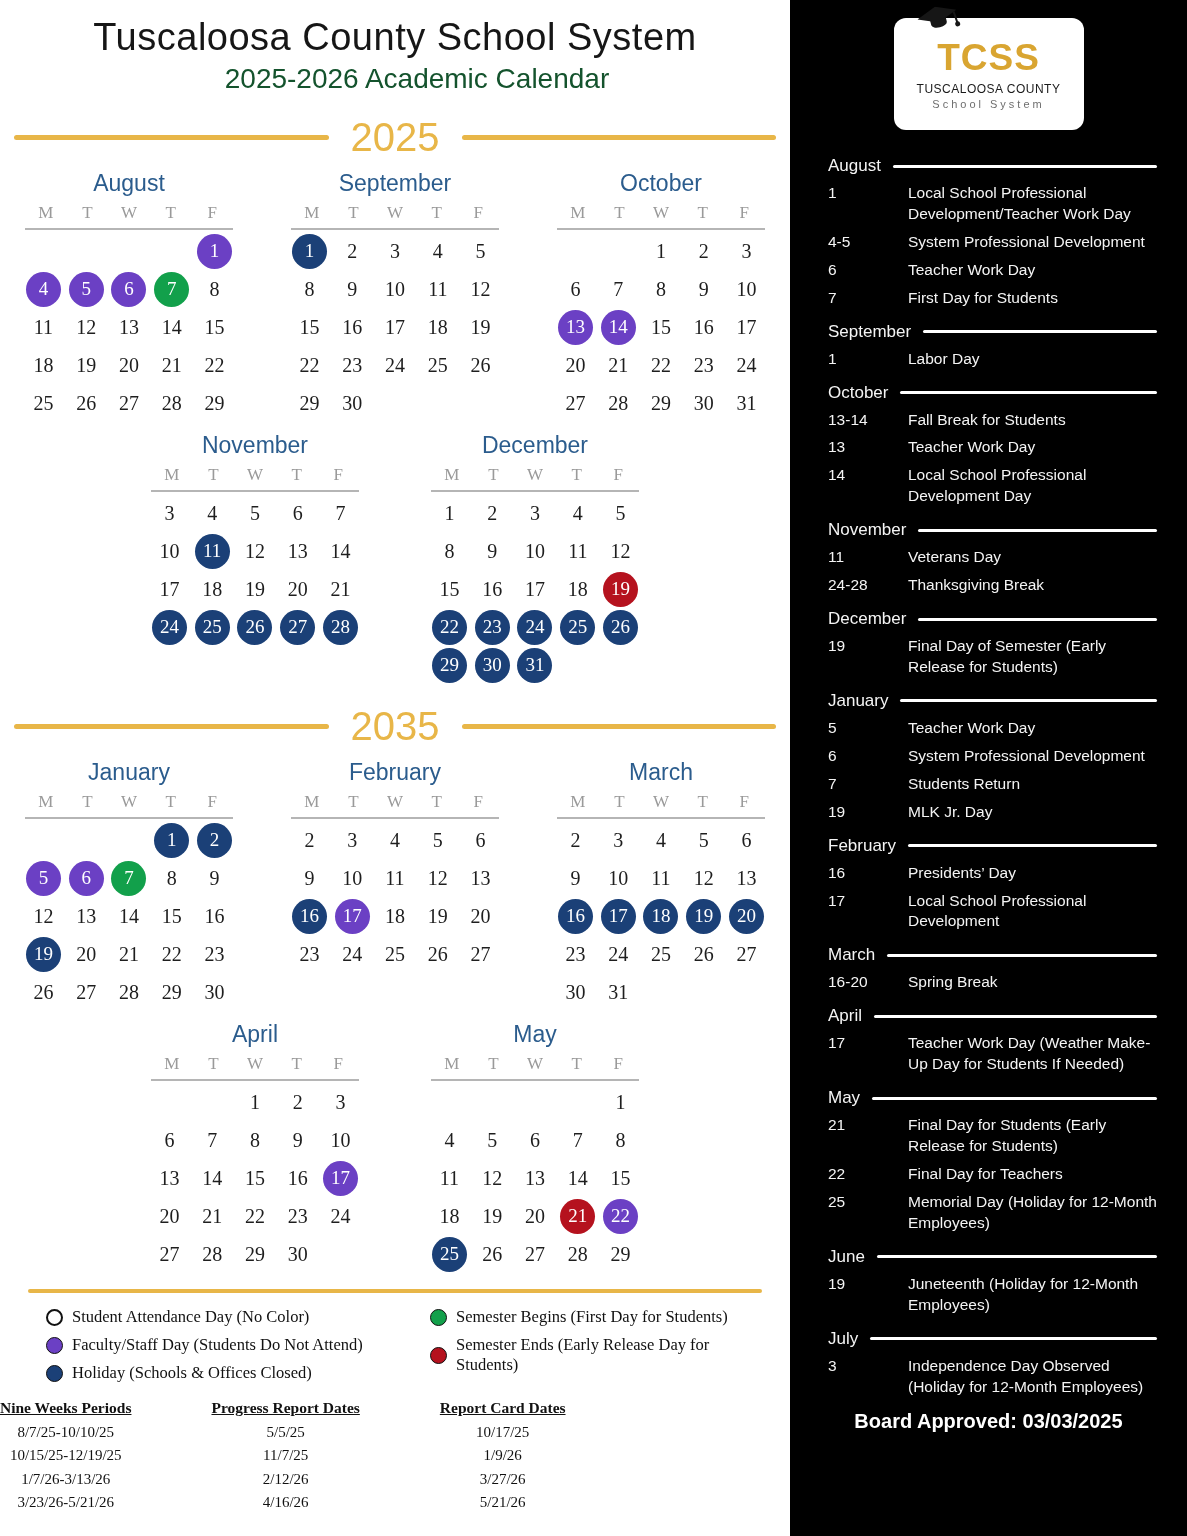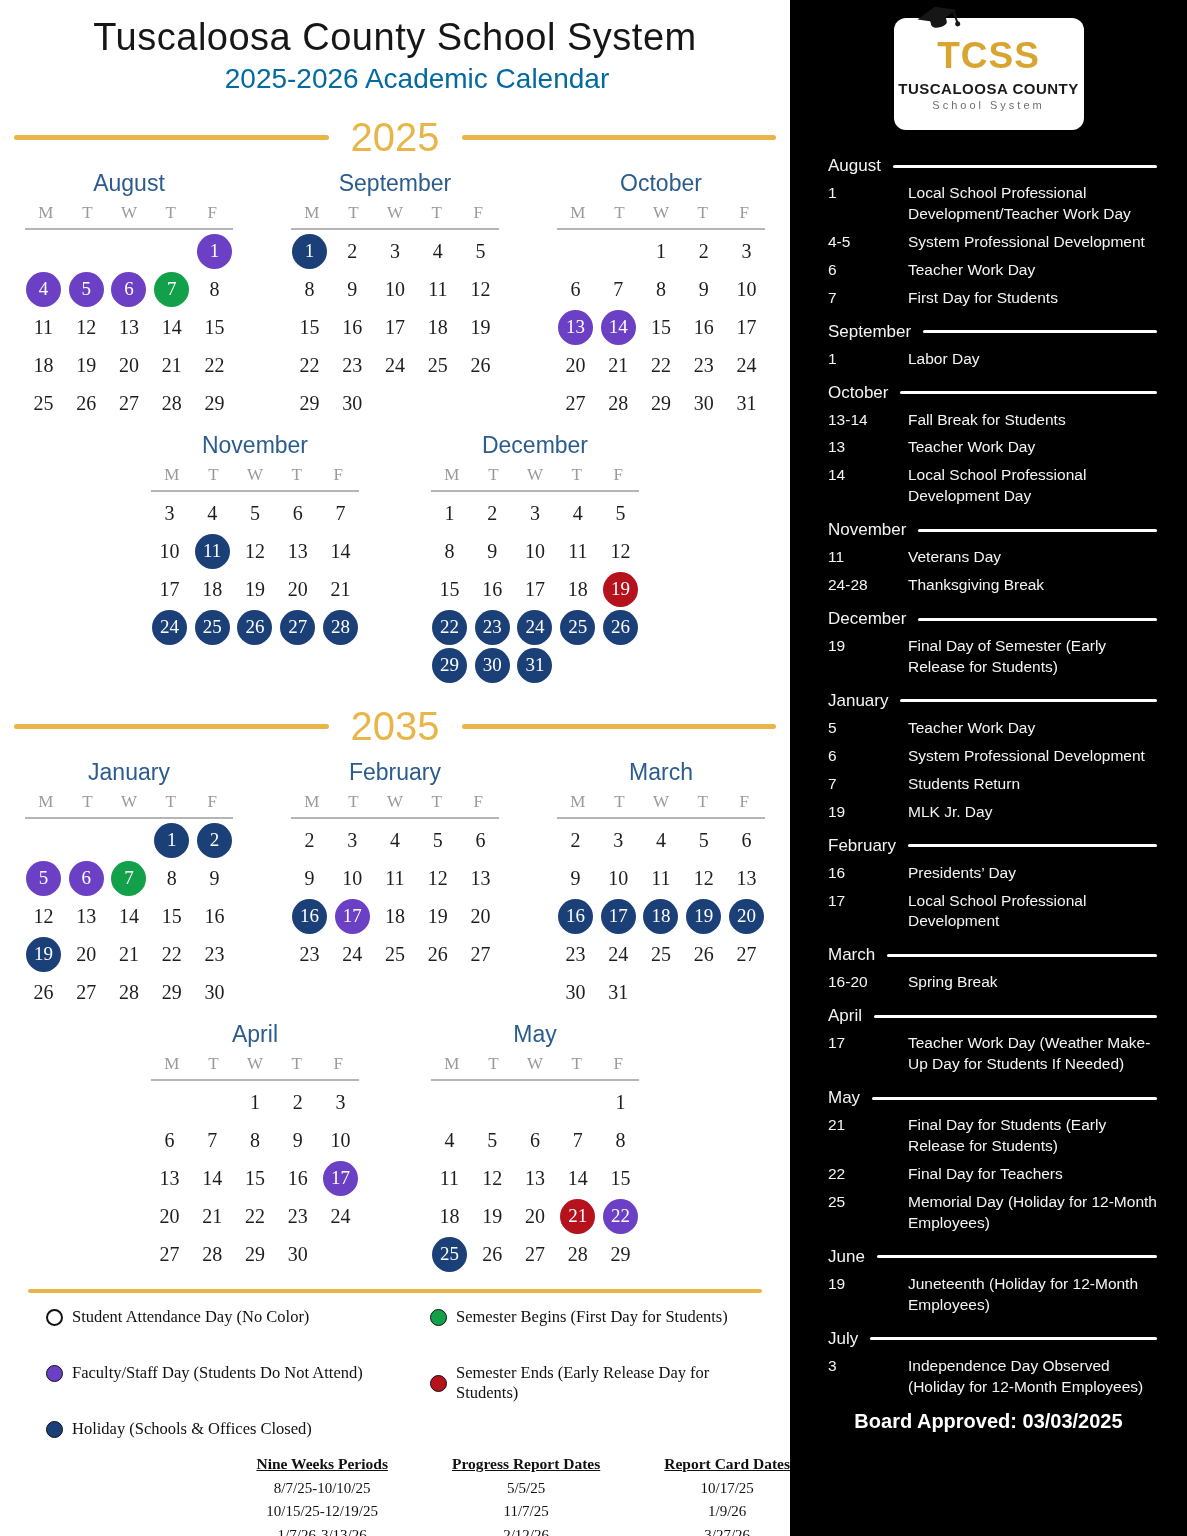--- a/index.html
+++ b/index.html
@@ -3,21 +3,21 @@
 <meta charset="utf-8">
 <style>
   * { margin:0; padding:0; box-sizing:border-box; }
   html,body { width:1187px; height:1536px; overflow:hidden; background:#fff;
     font-family:"Liberation Sans", sans-serif; }
   #page { position:relative; width:1187px; height:1184px; }
 
   
   #left-pane { position:absolute; left:0; top:0; width:790px; height:1536px; background:#fff; padding-top:16px; }
   .main-title { text-align:center; font-size:38px; font-weight:500; color:#161616; letter-spacing:.5px; }
-  .sub-title  { text-align:center; font-size:28px; font-weight:400; color:#0369a1; margin-top:4px;padding-left:44px; }
+  .sub-title  { text-align:center; font-size:28px; font-weight:400; color:#14532d; margin-top:4px;padding-left:44px; }
 
   .year-divider { display:flex; align-items:center; margin:20px 14px 4px 14px; }
   .year-divider .bar { flex:1; height:5px; background:#E8B648; border-radius:3px; }
   .year-divider .year-label { color:#E8B648; font-size:40px; font-weight:500; padding:0 22px; }
 
   .month-row { display:flex; padding:0 22px; margin-top:10px; }
   .month-row.cols3 { justify-content:space-between; }
   .month-row.cols2 { justify-content:center; gap:66px; }
 
   .month { width:214px; }
@@ -31,44 +31,44 @@
     font-family:"Liberation Serif", serif; font-size:20px; color:#1e1e1e; }
   .day-circle { width:35px; height:35px; border-radius:50%; display:flex; align-items:center;
     justify-content:center; color:#fff; font-size:19px; }
   .c-purple { background:#6B40C4; }
   .c-navy   { background:#1B4077; }
   .c-green  { background:#12A04B; }
   .c-red    { background:#B5121E; }
 
   .legend-divider { height:4px; background:#E8B648; border-radius:2px; margin:16px 28px 10px 28px; }
   #legend { display:flex; padding:0 46px; gap:48px; }
-  .legend-col { display:flex; flex-direction:column;gap:28px; }
+  .legend-col { display:flex; flex-direction:column; }
   .legend-col.col1 { width:370px; }
   .legend-item { display:flex; align-items:center; gap:9px; margin:4px 0;
     font-family:"Liberation Serif", serif; font-size:16.5px; color:#111; }
   .legend-swatch { width:17px; height:17px; border-radius:50%; flex:0 0 auto; }
   .sw-open   { background:#fff; border:2px solid #111; }
   .sw-purple { background:#6B40C4; border:1px solid #111; }
   .sw-navy   { background:#1B4077; border:1px solid #111; }
   .sw-green  { background:#12A04B; border:1px solid #111; }
   .sw-red    { background:#B5121E; border:1px solid #111; }
 
-  #report-tables { display:flex; justify-content:flex-end; gap:64px; margin-top:12px;
+  #report-tables { display:flex; justify-content:flex-start; gap:80px; margin-top:12px;
     font-family:"Liberation Serif", serif; color:#111; }
   .rtable { text-align:center; }
   .rtable .table-header { font-size:15.5px; font-weight:bold; text-decoration:underline; margin-bottom:4px; }
   .rtable .table-row { font-size:15px; line-height:1.55; }
 
   
   #sidebar { position:absolute; left:790px; top:0; width:397px; height:1536px; background:#000; color:#f4f4f4; }
   #logo-box { width:190px; height:112px; background:#fff; margin:18px auto 0 auto;
     display:flex; flex-direction:column; align-items:center; justify-content:center; position:relative;border-radius:12px; }
   .logo-acronym { font-size:37px; font-weight:bold; color:#D9A531; letter-spacing:1px; line-height:1; position:relative; }
   .cap-icon { position:absolute; top:-12px; left:24px; transform:rotate(-14deg); }
-  .logo-line1 { font-size:15px; font-weight:bold; color:#1a1a1a; letter-spacing:.5px; margin-top:6px; }
+  .logo-line1 { font-size:12px; font-weight:normal; color:#1a1a1a; letter-spacing:.5px; margin-top:6px; }
   .logo-line2 { font-size:11px; color:#6e6e6e; letter-spacing:3px; margin-top:2px; }
 
   #events { padding:26px 30px 0 38px; }
   .sb-section { margin-bottom:13px; }
   .sb-header { display:flex; align-items:center; gap:12px; font-size:17px; color:#f4f4f4; margin-bottom:5px; }
   .sb-header .sb-line { flex:1; height:3px; background:#fff; border-radius:2px; }
   .sb-event { display:flex; margin:7px 0; font-size:15.5px; line-height:1.35; }
   .sb-event .event-date { width:80px; flex:0 0 auto; }
   .sb-event .event-desc { flex:1; }
   #board-approved { text-align:center; font-weight:bold; font-size:20px; margin-top:10px; color:#fff; }

